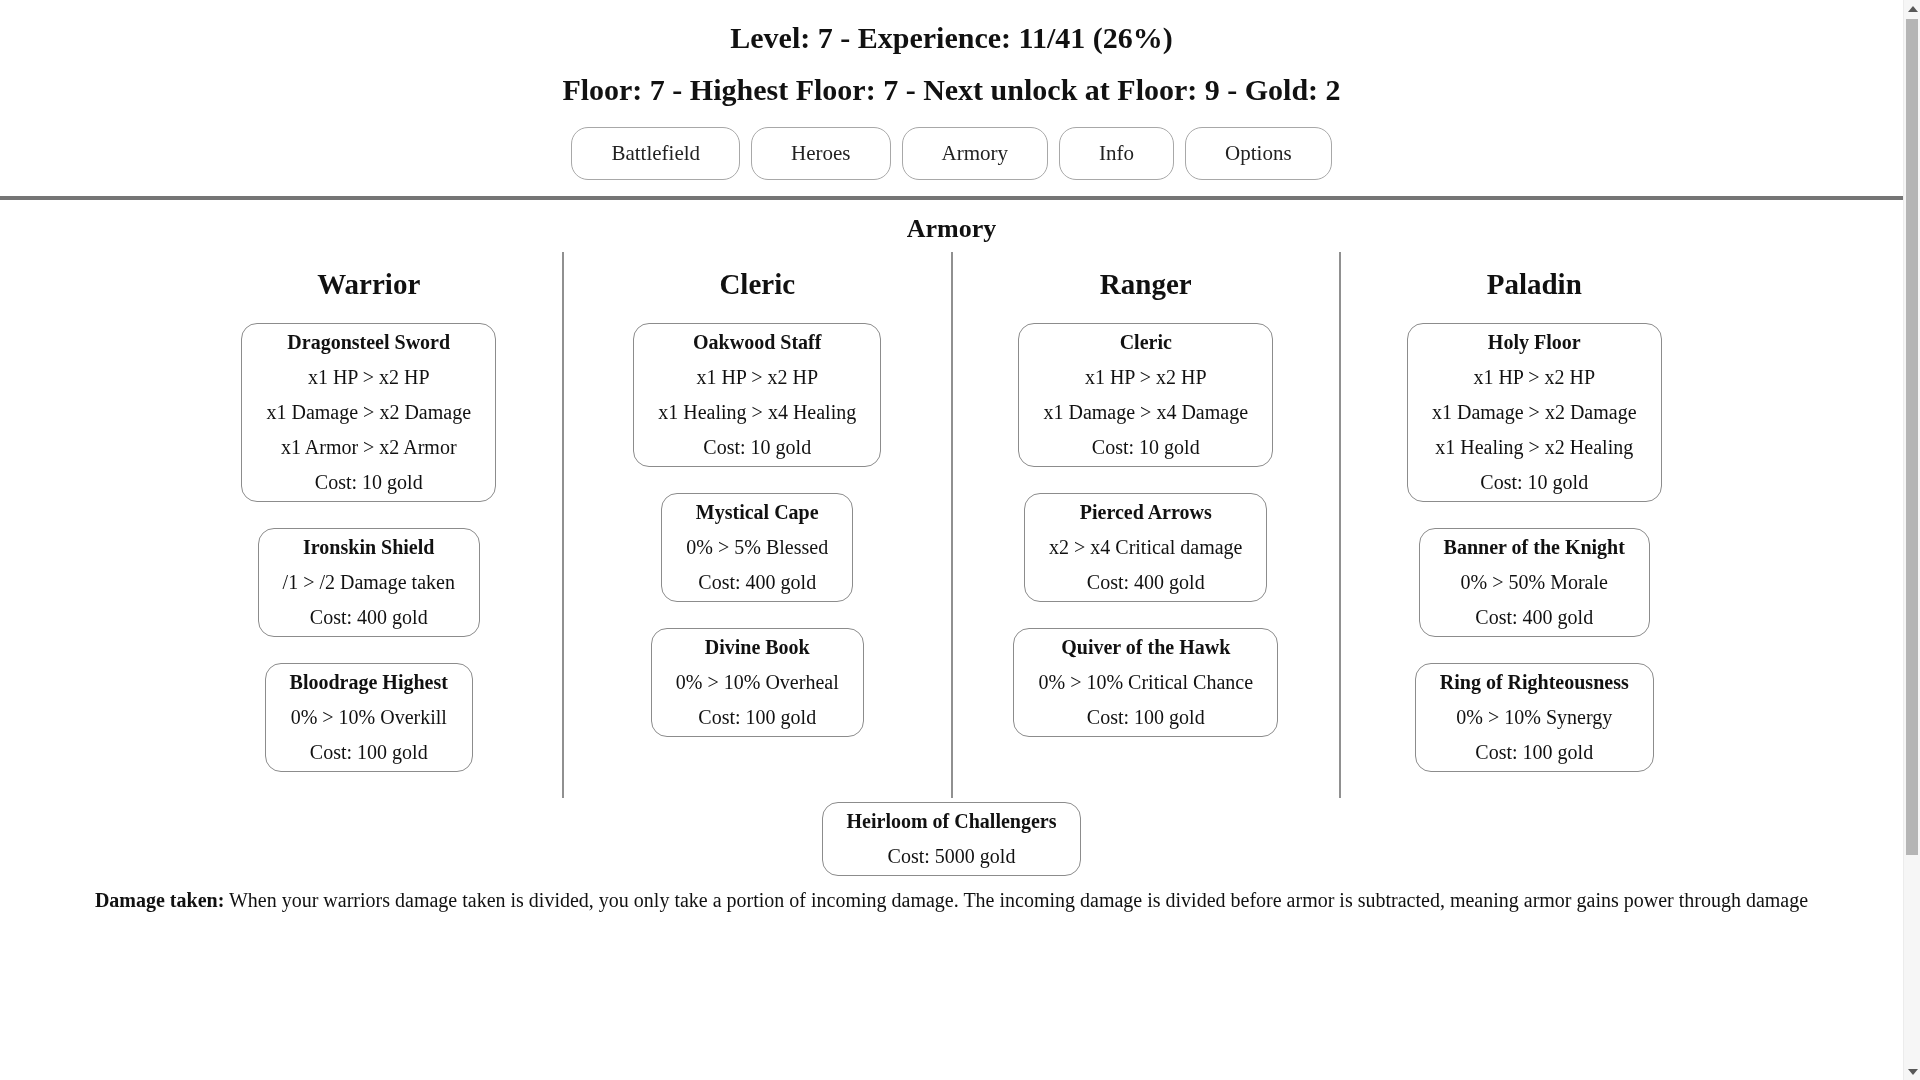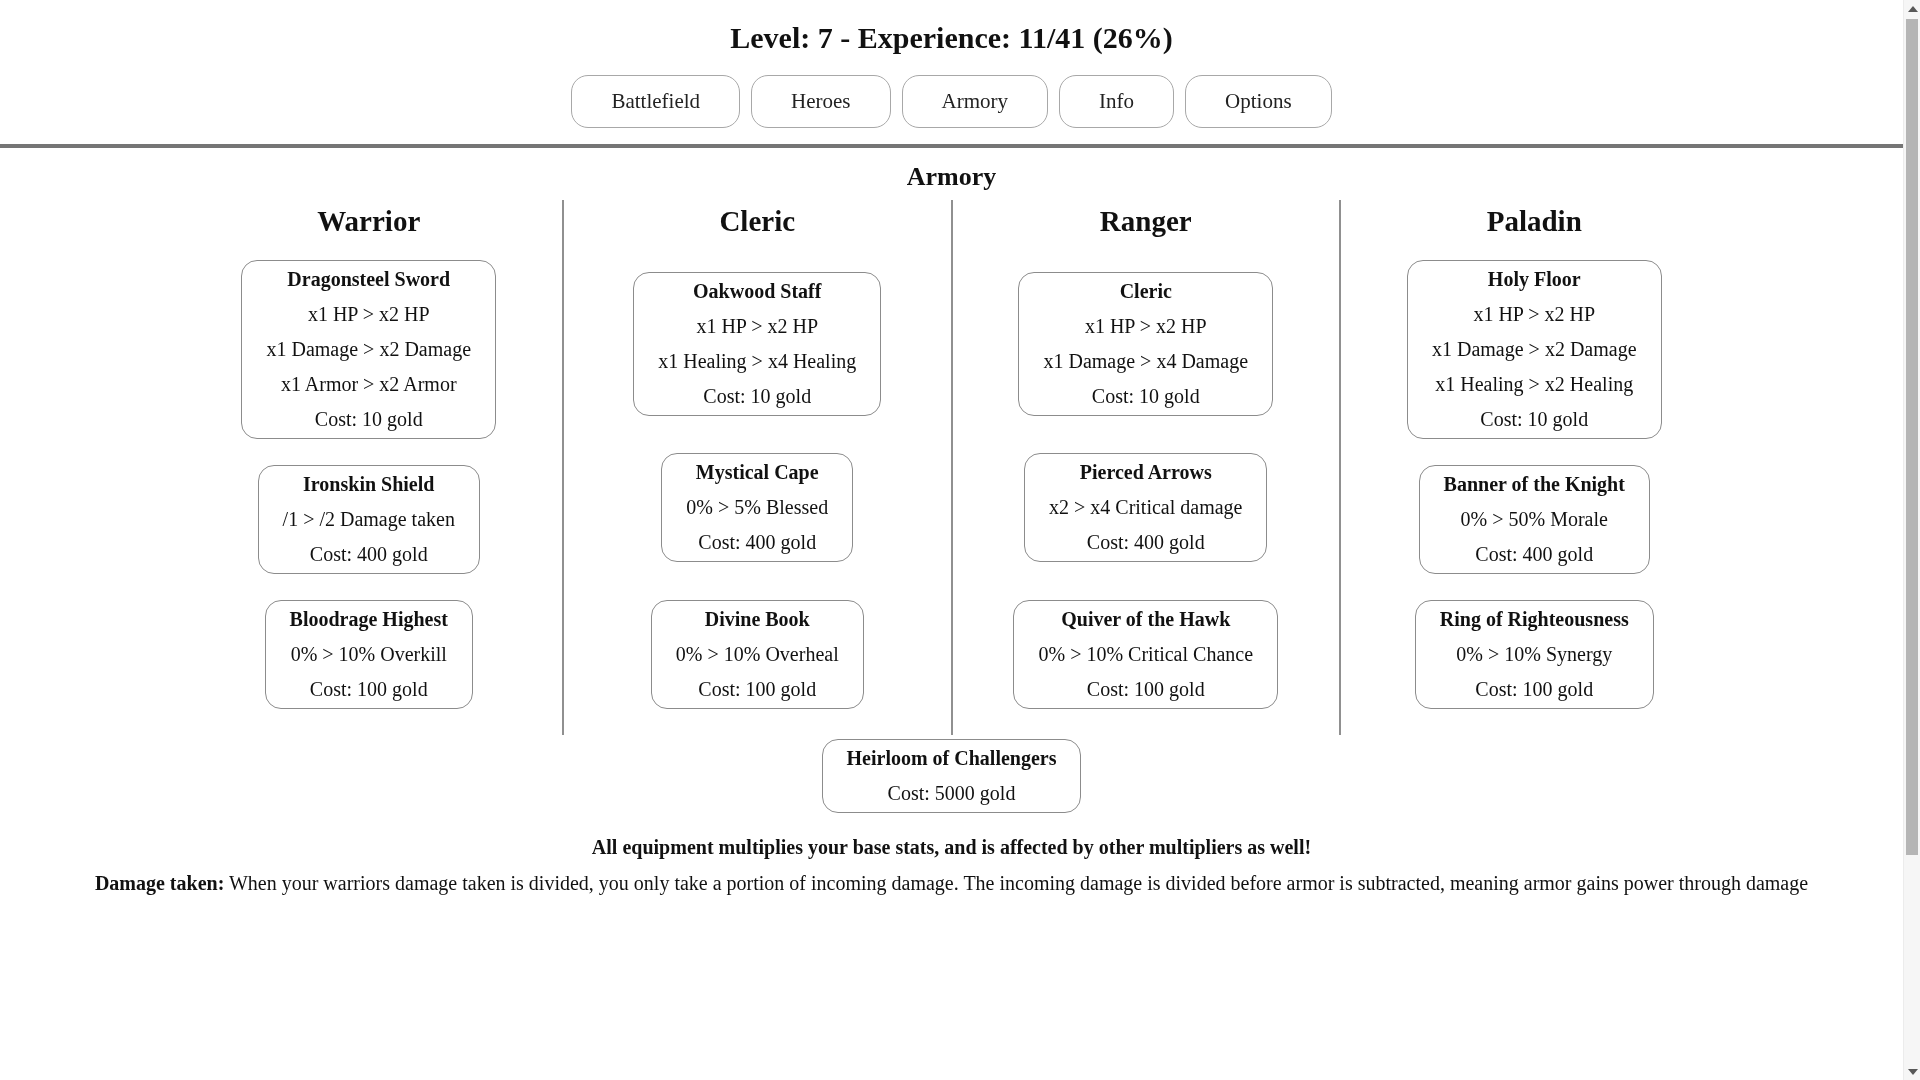--- a/index.html
+++ b/index.html
@@ -20,22 +20,22 @@
          background: #fff; border: 1px solid #a8a8a8; border-radius: 17px;
          padding: 13px 39px; cursor: pointer; }
 
   .rule { border: none; height: 4px; background: #757575; margin: 16px 0 0 0; }
 
   .armory-title { font-size: 26px; font-weight: bold; text-align: center; margin: 14px 0 8px 0; }
 
   
   .columns { width: 1552px; margin: 0 auto; display: flex; align-items: stretch; }
   .col { flex: 1 1 0; display: flex; flex-direction: column; align-items: center; min-width: 0; }
-  .col + .col { border-left: 2px solid #909090; justify-content: space-between; }
-  .col-title { font-size: 29px; font-weight: bold; margin: 4px 0 22px 0; line-height: 34px; }
+  .col + .col { border-left: 2px solid #909090; }
+  .col-title { font-size: 29px; font-weight: bold; margin: 15px 0 22px 0; line-height: 34px; }
 
   .card { border: 1px solid #8c8c8c; border-radius: 16px; background: #fff;
           padding: 1px 24px; margin-bottom: 26px; text-align: center; cursor: pointer; }
   .card-title { font-size: 20px; font-weight: bold; line-height: 35px; white-space: nowrap; }
   .card-line  { font-size: 20px; line-height: 35px; white-space: nowrap; }
 
   .special-wrap { text-align: center; margin-top: 4px; }
   .special-wrap .card { display: inline-block; margin-bottom: 0; }
 
   .note { font-size: 20px; font-weight: bold; text-align: center; margin: 22px 0 0 0; line-height: 24px; }
@@ -55,20 +55,21 @@
               background: #b5b5b5; cursor: pointer; }
 </style>
 </head>
 <body>
 
 <div class="viewport">
   <div class="content">
 
     <div class="hud">
       <div class="hud-line">Level: 7 - Experience: 11/41 (26%)</div>
+      <div class="hud-line">Floor: 7 - Highest Floor: 7 - Next unlock at Floor: 9 - Gold: 2</div>
     </div>
 
     <nav class="tabs">
       <button class="tab">Battlefield</button>
       <button class="tab">Heroes</button>
       <button class="tab">Armory</button>
       <button class="tab">Info</button>
       <button class="tab">Options</button>
     </nav>
 
@@ -157,21 +158,20 @@
         </div>
       </div>
 
     <div class="special-wrap">
       <div class="card">
         <div class="card-title">Heirloom of Challengers</div>
         <div class="card-line">Cost: 5000 gold</div>
       </div>
     </div>
 
-    <p class="note">All equipment multiplies your base stats, and is affected by other multipliers as well!</p>
 
     <p class="explain"><b>Damage taken:</b> <span>When your warriors damage taken is divided, you only take a portion of incoming damage. The incoming damage is divided before armor is subtracted, meaning armor gains power through damage</span></p>
 
   </div>
 
   <div class="scrollbar">
     <div class="sb-btn sb-up">
       <span class="tri-up"></span>
     </div>
     <div class="sb-thumb"></div>

